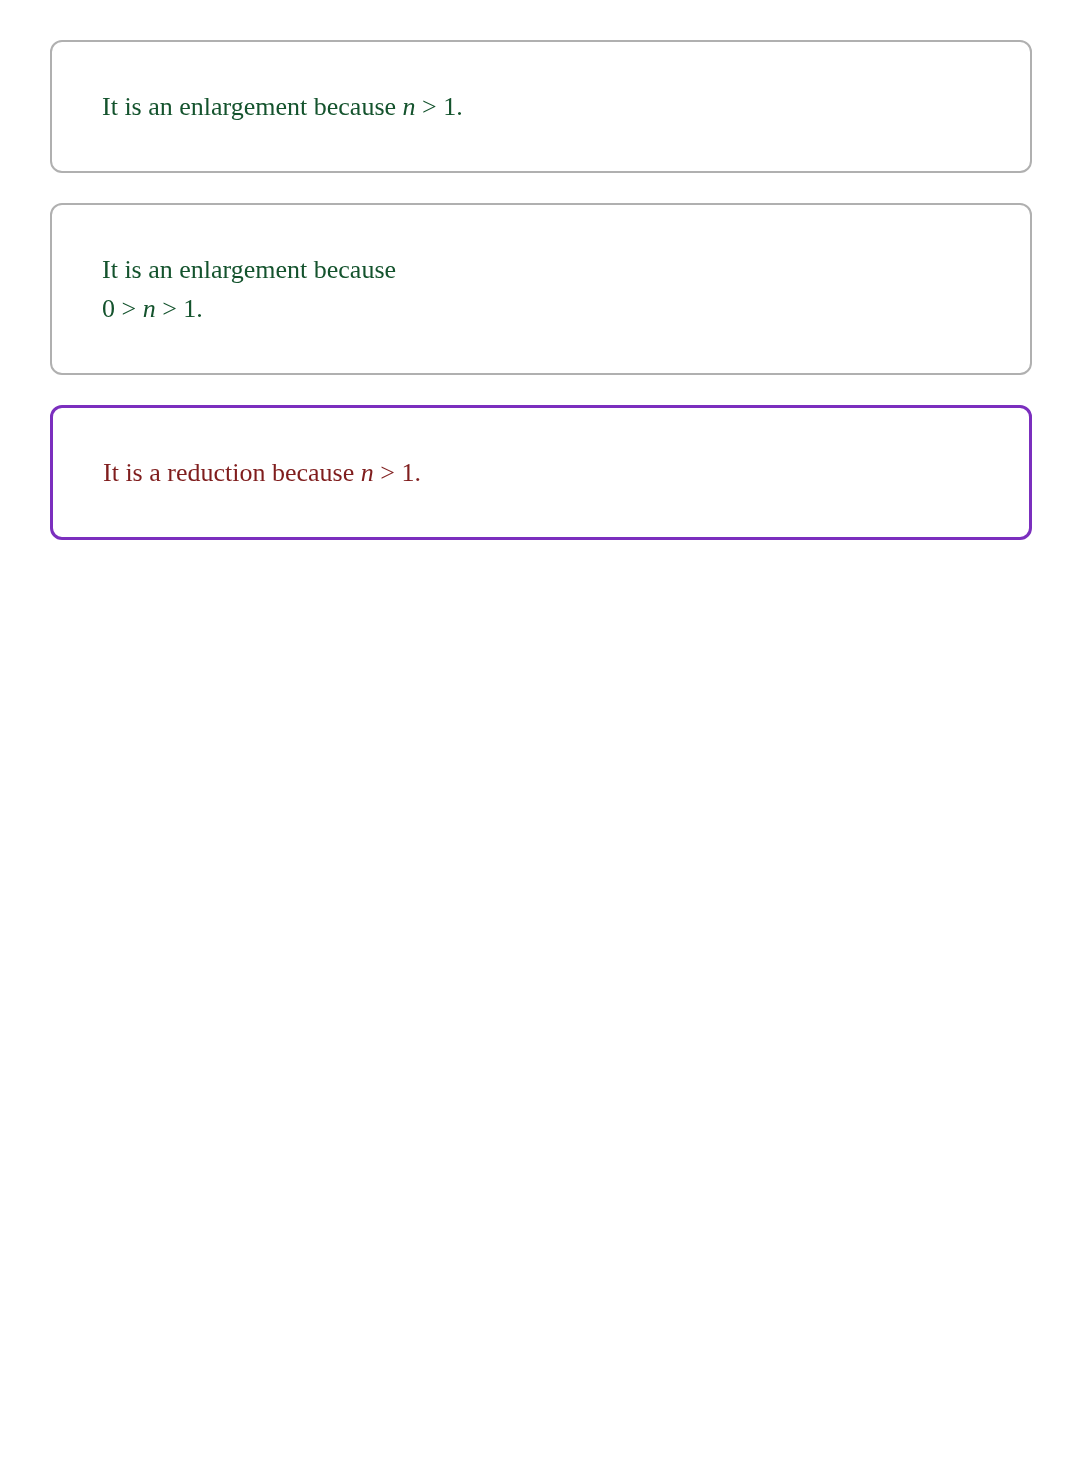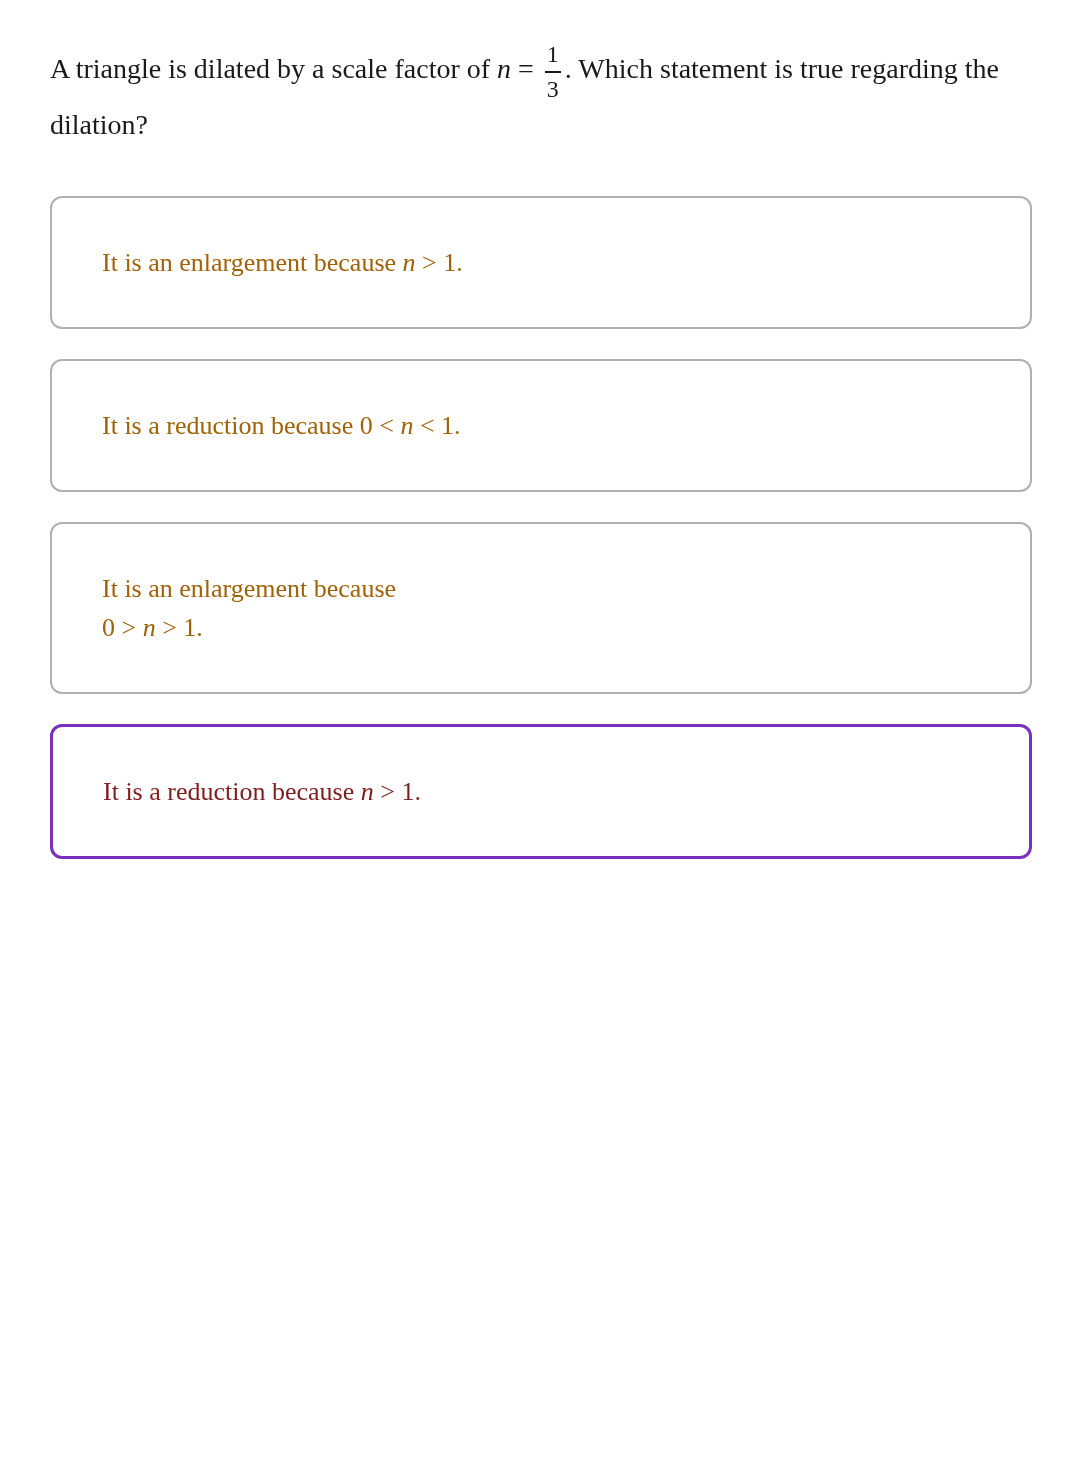--- a/index.html
+++ b/index.html
@@ -60,58 +60,46 @@
       display: flex;
       align-items: center;
     }
 
     .option-card.selected {
       border: 3px solid #7b2fbe;
     }
 
     .option-text {
       font-size: 26px;
-      color: #a16207;
+      color: #14532d;
       line-height: 1.5;
       font-family: Georgia, 'Times New Roman', serif;
     }
 
     .option-card.selected .option-text {
       color: #7f1d1d;
     }
 
     .italic-n {
       font-style: italic;
     }
   </style>
 </head>
 <body>
 
 <div>
-  <div class="question-text">
-    A triangle is dilated by a scale factor of <span class="italic-n">n</span> =
-    <span class="fraction">
-      <span class="numerator">1</span>
-      <span class="denominator">3</span>
-    </span>. Which statement is true regarding the dilation?
-  </div>
 
   <div class="options-container">
 
     <div class="option-card">
       <div class="option-text">
         It is an enlargement because <span class="italic-n">n</span> &gt; 1.
       </div>
     </div>
 
-    <div class="option-card">
-      <div class="option-text">
-        It is a reduction because 0 &lt; <span class="italic-n">n</span> &lt; 1.
-      </div>
-    </div>
 
     <div class="option-card">
       <div class="option-text">
         It is an enlargement because<br>
         0 &gt; <span class="italic-n">n</span> &gt; 1.
       </div>
     </div>
 
     <div class="option-card selected">
       <div class="option-text">

